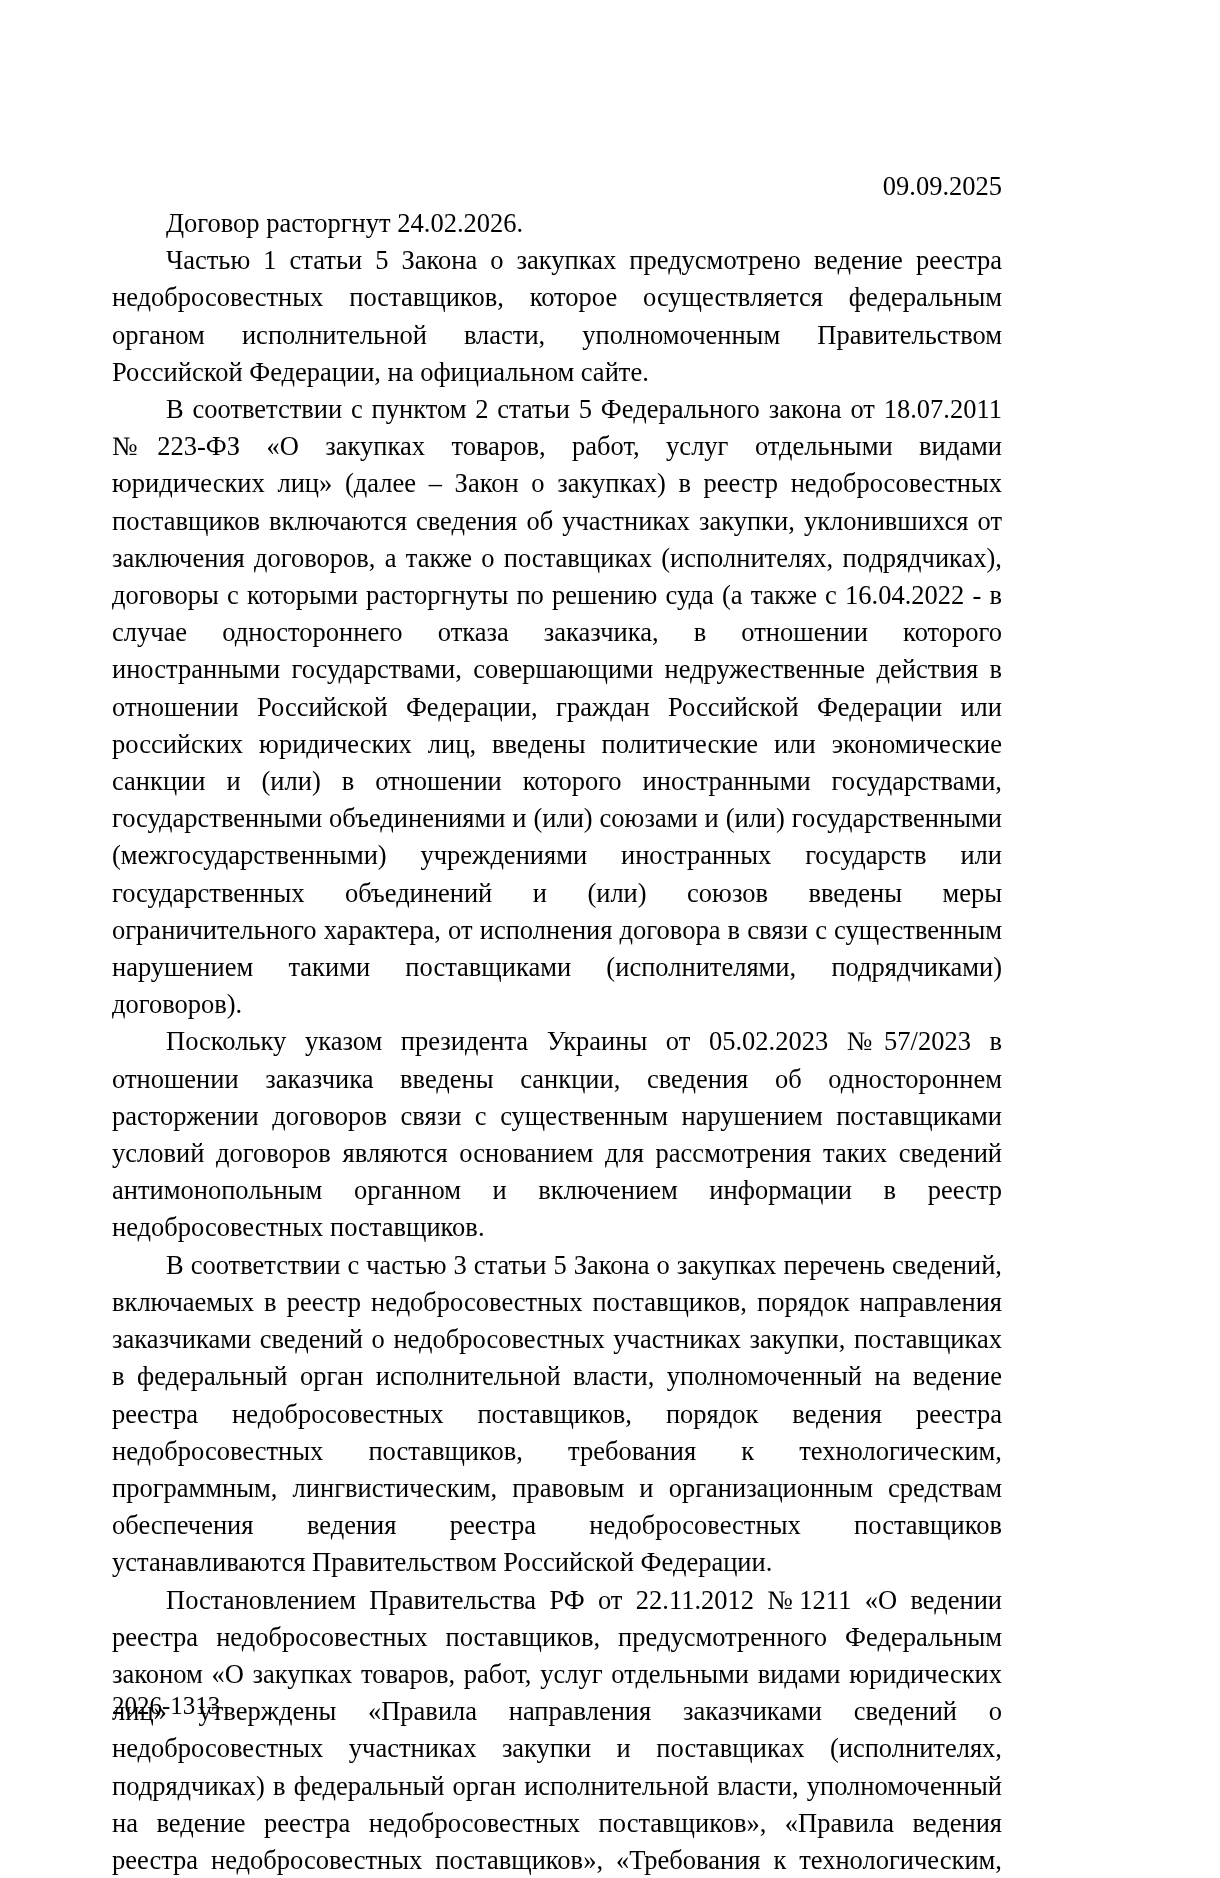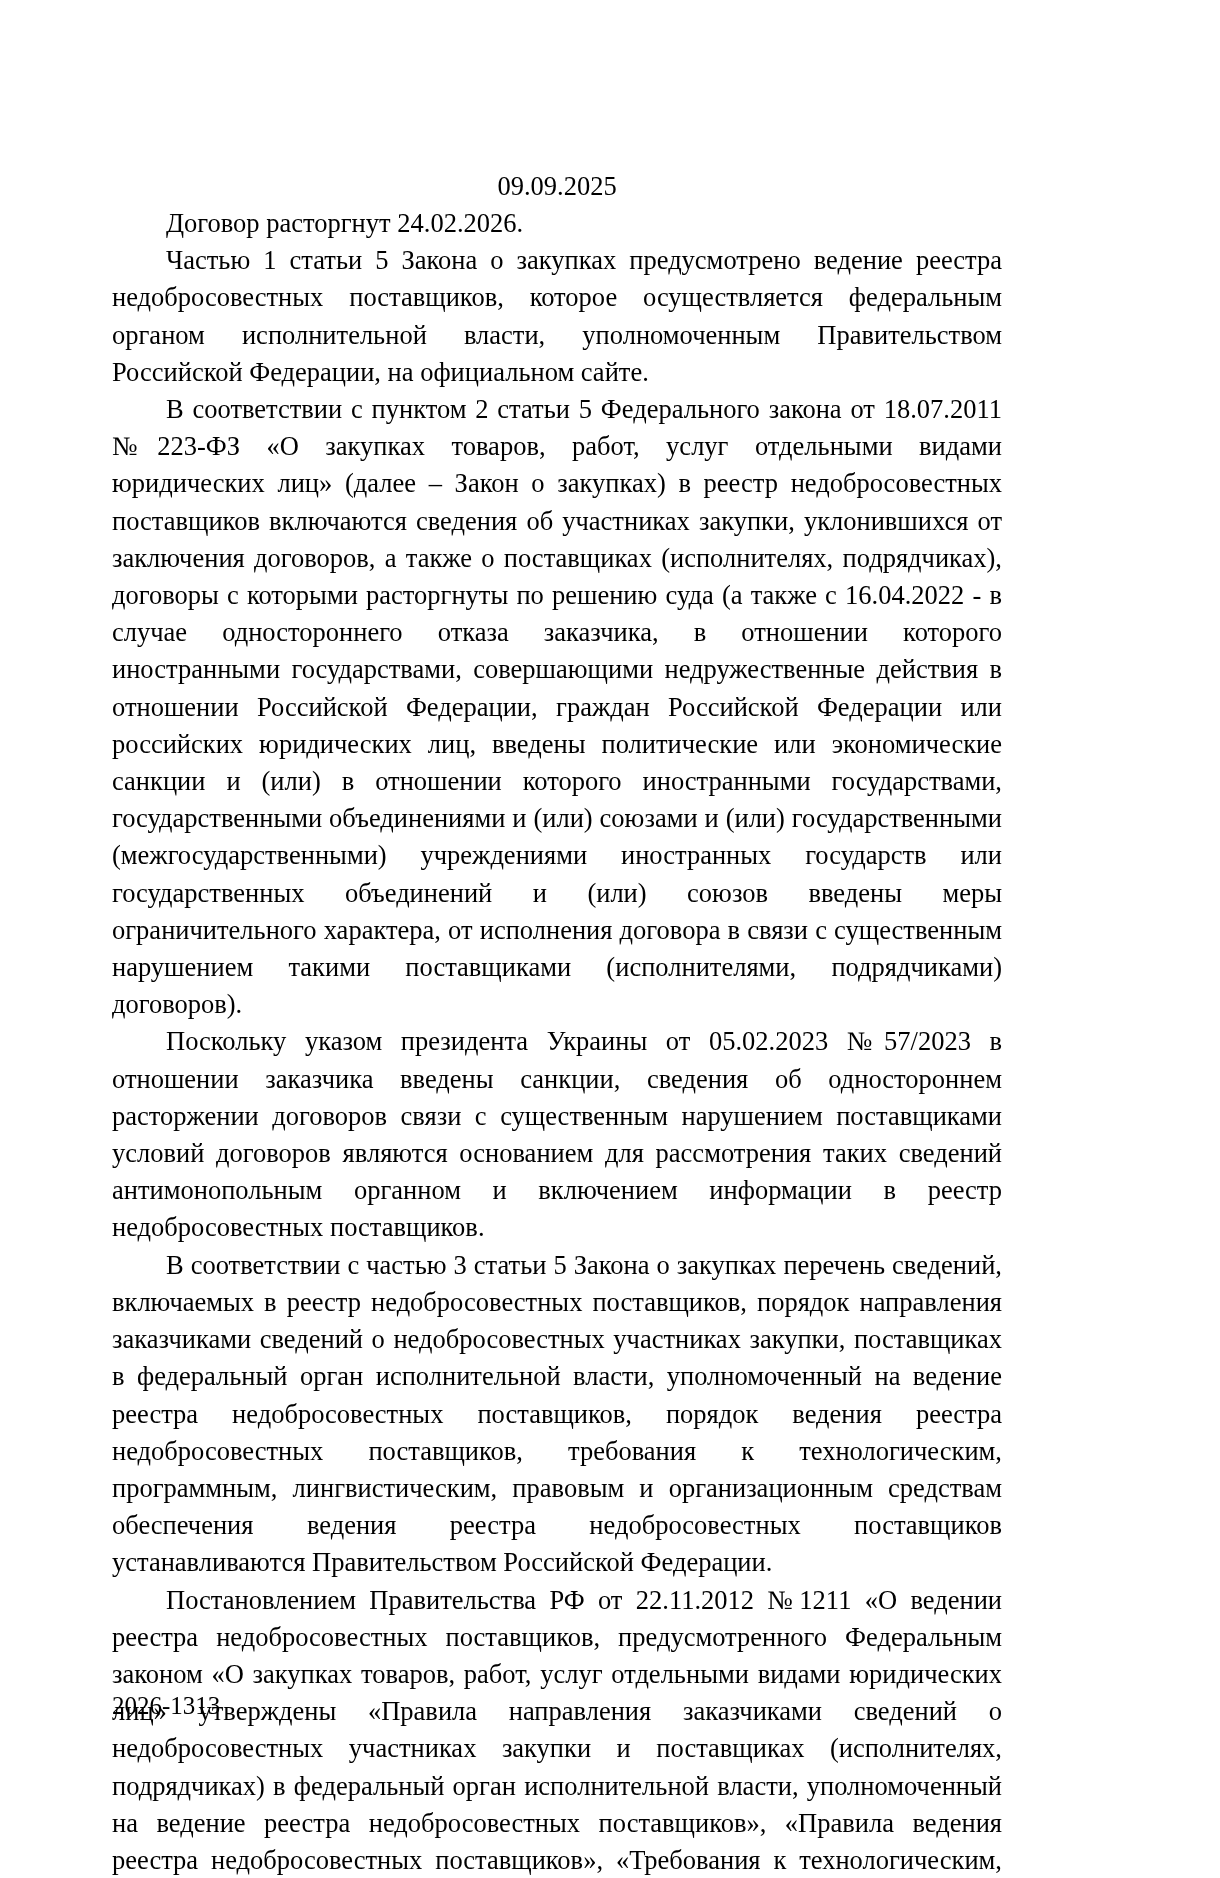--- a/index.html
+++ b/index.html
@@ -22,21 +22,21 @@
   }
   .content {
     position: absolute;
     left: 112px;
     top: 168px;
     width: 890px;
   }
   .doc-date {
     font-size: 26.5px;
     line-height: 37px;
-    text-align: center;
+    text-align: right;
     margin: 0;
     white-space: nowrap;
   }
   p.para {
     margin: 0;
     font-size: 26.5px;
     line-height: 37.2px;
     text-align: justify;
     text-indent: 54px;
     text-justify: inter-word;

